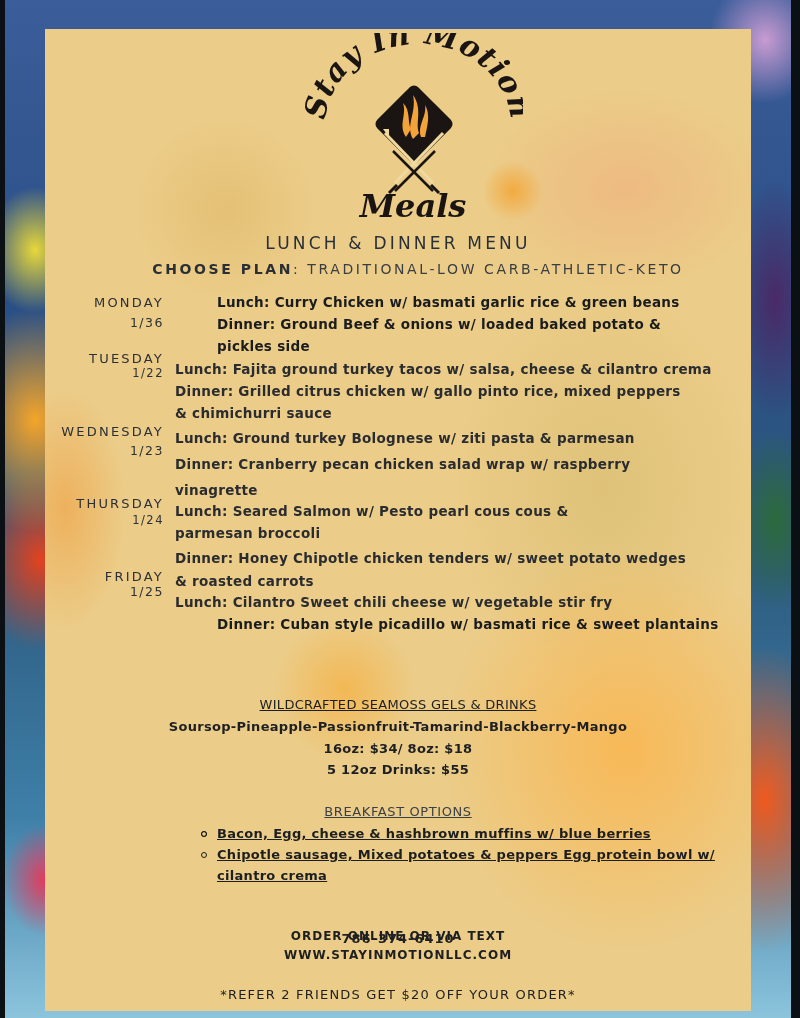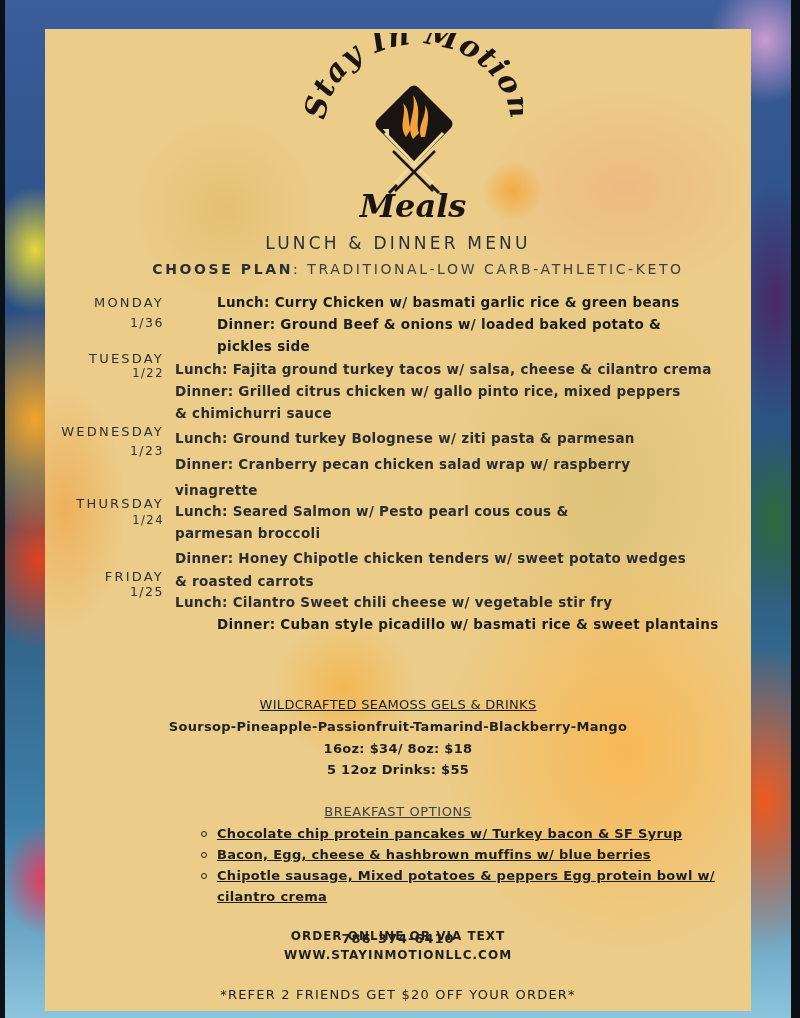--- a/index.html
+++ b/index.html
@@ -152,21 +152,21 @@
     <div class="meal bold" style="top:322px">Dinner: Cuban style picadillo w/ basmati rice &amp; sweet plantains</div>
   </div>
 
   <div class="center section-title" style="top:668px">WILDCRAFTED SEAMOSS GELS &amp; DRINKS</div>
   <div class="center drinks-line" style="top:690px">Soursop-Pineapple-Passionfruit-Tamarind-Blackberry-Mango</div>
   <div class="center drinks-line" style="top:712px">16oz: $34/ 8oz: $18</div>
   <div class="center drinks-line" style="top:733px">5 12oz Drinks: $55</div>
 
   <div class="center bf-title" style="top:775px">BREAKFAST OPTIONS</div>
   <ul class="bf-list" style="top:794px; left:150px">
-    <li><span class="bullet"></span><span class="txt">Chocolate chip protein pancakes w/ Turkey bacon &amp; SF Syrup</span></li>
+    <li><span class="bullet"></span></li>
     <li><span class="bullet"></span><span class="txt">Bacon, Egg, cheese &amp; hashbrown muffins w/ blue berries</span></li>
     <li><span class="bullet"></span><span class="txt">Chipotle sausage, Mixed potatoes &amp; peppers Egg protein bowl w/ cilantro crema</span></li>
   </ul>
 
   <div class="center footer-line" style="top:900px">ORDER ONLINE OR VIA TEXT</div>
   <div class="center footer-line" style="top:919px">WWW.STAYINMOTIONLLC.COM</div>
   <div class="center footer-line" style="top:902px; font-size:13px">786-374-6410</div>
   <div class="center footer-refer" style="top:958px">*REFER 2 FRIENDS GET $20 OFF YOUR ORDER*</div>
 </div>
 

